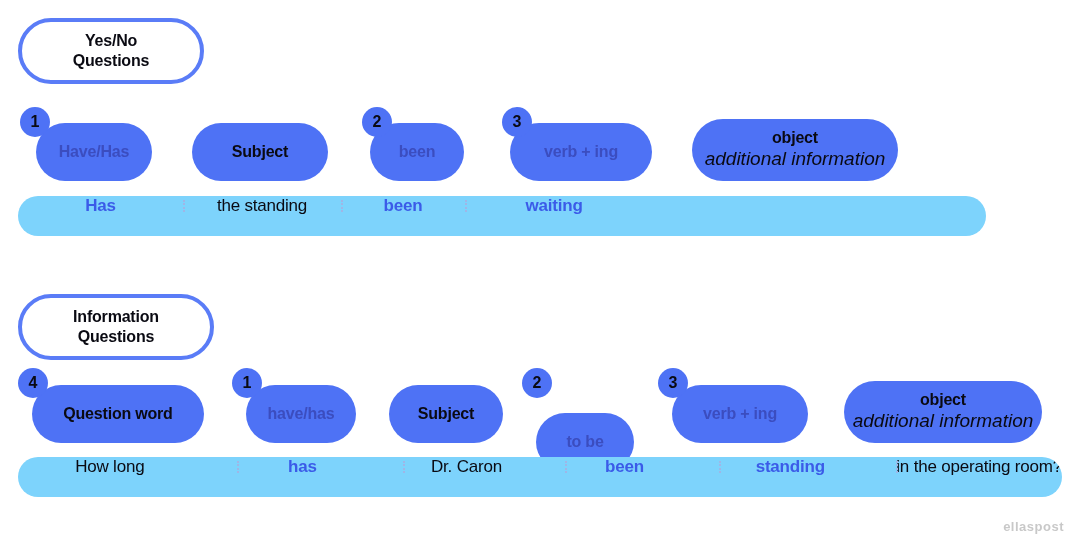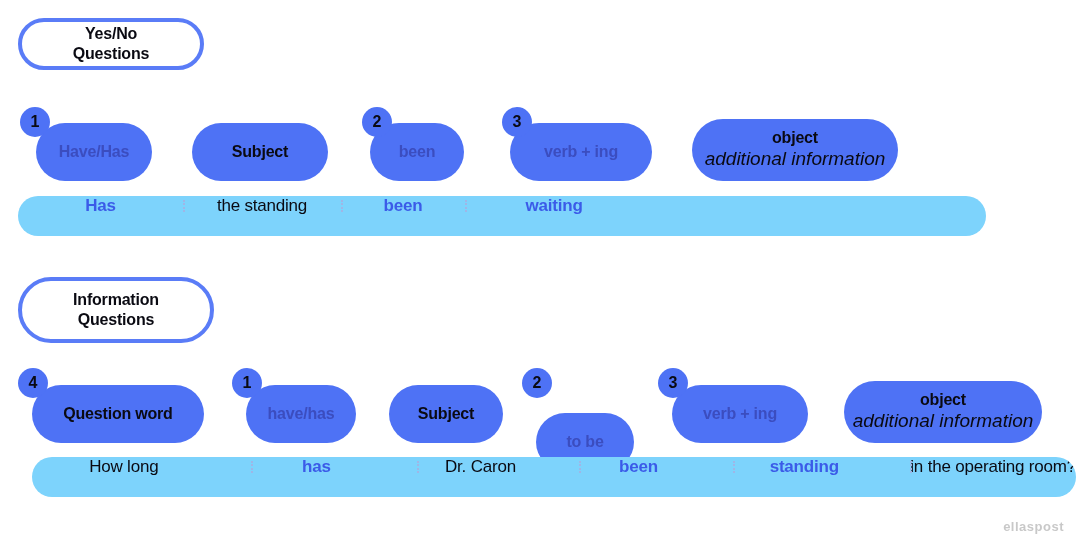--- a/index.html
+++ b/index.html
@@ -100,21 +100,21 @@
     opacity:.85;
   }
 </style>
 </head>
 <body>
 
 <div class="canvas">
 
   <div>
 
-    <div class="header-pill" style="left:18px;top:18px;width:186px;height:52px;">
+    <div class="header-pill" style="left:18px;top:18px;width:186px;height:66px;">
       <div>
         <div>Yes/No</div>
         <div>Questions</div>
       </div>
     </div>
 
     <div class="slot muted" style="left:36px;top:123px;width:116px;height:58px;">
       <span class="slot-label">Have/Has</span>
     </div>
     <div class="badge" style="left:20px;top:107px;">1</div>
@@ -141,21 +141,21 @@
     <div class="strip" style="left:18px;top:196px;width:968px;height:40px;">
       <div class="seg blue" style="width:165px;">Has</div>
       <div class="seg black" style="width:158px;">the standing</div>
       <div class="seg blue" style="width:124px;">been</div>
       <div class="seg blue" style="width:178px;">waiting</div>
     </div>
   </div>
 
   <div>
 
-    <div class="header-pill" style="left:18px;top:277px;width:196px;height:66px;">
+    <div class="header-pill" style="left:18px;top:294px;width:196px;height:66px;">
       <div>
         <div>Information</div>
         <div>Questions</div>
       </div>
     </div>
 
     <div class="slot dark" style="left:32px;top:385px;width:172px;height:58px;align-items:center;">
       <span class="slot-label">Question word</span>
     </div>
     <div class="badge" style="left:18px;top:368px;">4</div>
@@ -177,21 +177,21 @@
     <div class="slot muted" style="left:672px;top:385px;width:136px;height:58px;">
       <span class="slot-label">verb + ing</span>
     </div>
     <div class="badge" style="left:658px;top:368px;">3</div>
 
     <div class="slot dark" style="left:844px;top:381px;width:198px;height:62px;">
       <span class="slot-label">object</span>
       <span class="slot-sub">additional information</span>
     </div>
 
-    <div class="strip" style="left:32px;top:457px;width:1044px;height:40px;gap:35px;">
+    <div class="strip" style="left:18px;top:457px;width:1044px;height:40px;gap:35px;">
       <div class="seg black" style="width:212px;">How long</div>
       <div class="seg blue" style="width:152px;">has</div>
       <div class="seg black" style="width:146px;">Dr. Caron</div>
       <div class="seg blue" style="width:138px;">been</div>
       <div class="seg blue" style="width:164px;">standing</div>
       <div class="seg black" style="flex:1;">in the operating room?</div>
     </div>
   </div>
 
   <div class="watermark">ellaspost</div>

